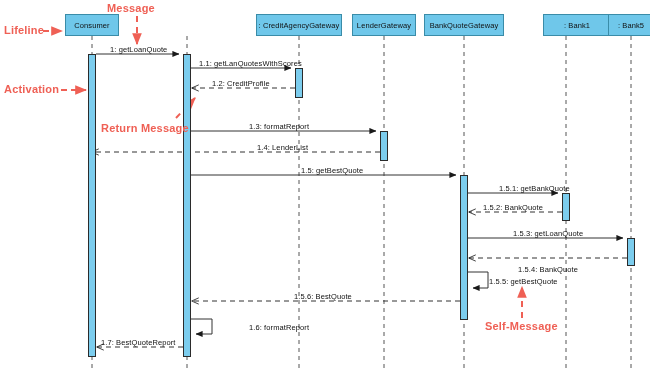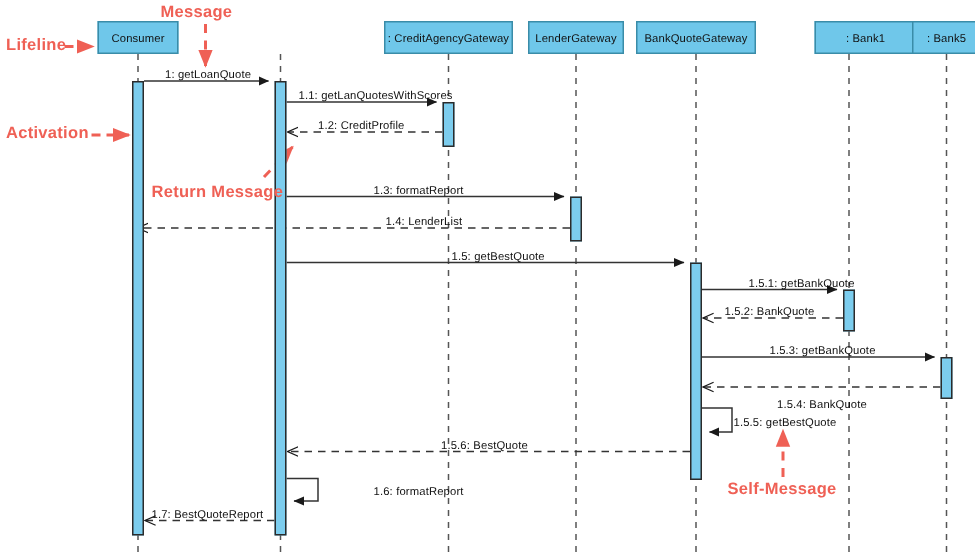--- a/index.html
+++ b/index.html
@@ -143,21 +143,21 @@
   <div class="activation" style="left:627px; top:238px; width:8px; height:28px;"></div>
 
   <div class="msg-label" style="left:110px; top:45px;">1: getLoanQuote</div>
   <div class="msg-label" style="left:199px; top:59px;">1.1: getLanQuotesWithScores</div>
   <div class="msg-label" style="left:212px; top:79px;">1.2: CreditProfile</div>
   <div class="msg-label" style="left:249px; top:122px;">1.3: formatReport</div>
   <div class="msg-label" style="left:257px; top:143px;">1.4: LenderList</div>
   <div class="msg-label" style="left:301px; top:166px;">1.5: getBestQuote</div>
   <div class="msg-label" style="left:479px; top:184px;margin-left:20px;">1.5.1: getBankQuote</div>
   <div class="msg-label" style="left:483px; top:203px;">1.5.2: BankQuote</div>
-  <div class="msg-label" style="left:513px; top:229px;">1.5.3: getBankQuote</div>
+  <div class="msg-label" style="left:513px; top:229px;">1.5.3: getLoanQuote</div>
   <div class="msg-label" style="left:518px; top:265px;">1.5.4: BankQuote</div>
   <div class="msg-label" style="left:489px; top:277px;">1.5.5: getBestQuote</div>
   <div class="msg-label" style="left:294px; top:292px;">1.5.6: BestQuote</div>
   <div class="msg-label" style="left:214px; top:323px;margin-left:35px;">1.6: formatReport</div>
   <div class="msg-label" style="left:101px; top:338px;">1.7: BestQuoteReport</div>
 
   <div class="annot" style="left:4px;   top:24px;">Lifeline</div>
   <div class="annot" style="left:107px; top:2px;">Message</div>
   <div class="annot" style="left:4px;   top:83px;">Activation</div>
   <div class="annot" style="left:101px; top:122px;">Return Message</div>

